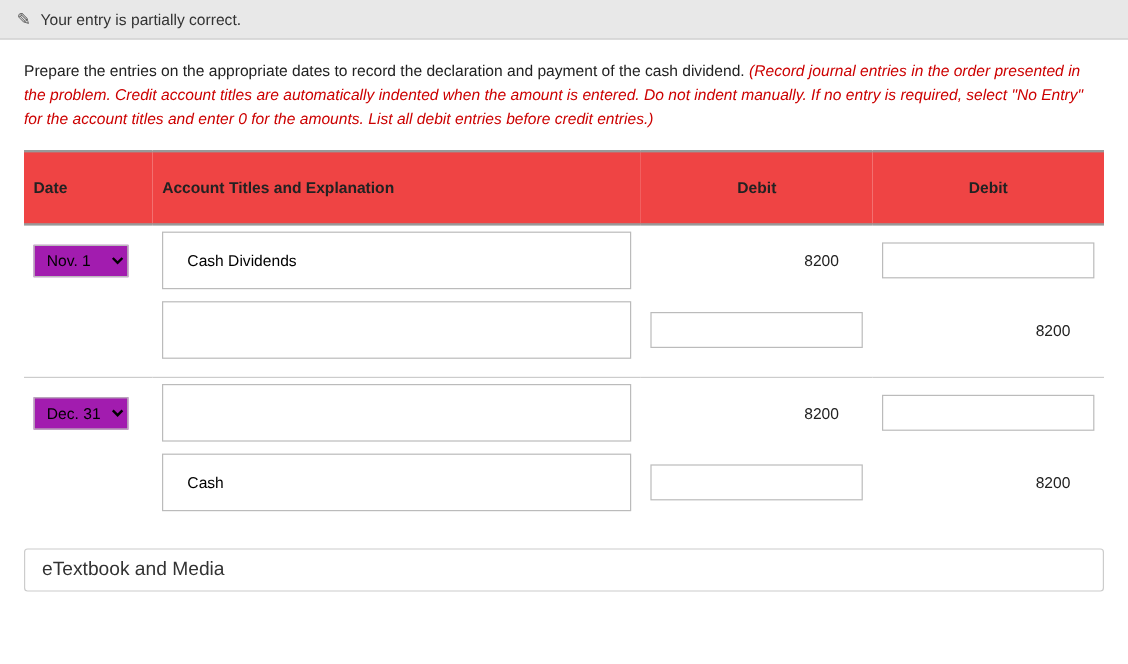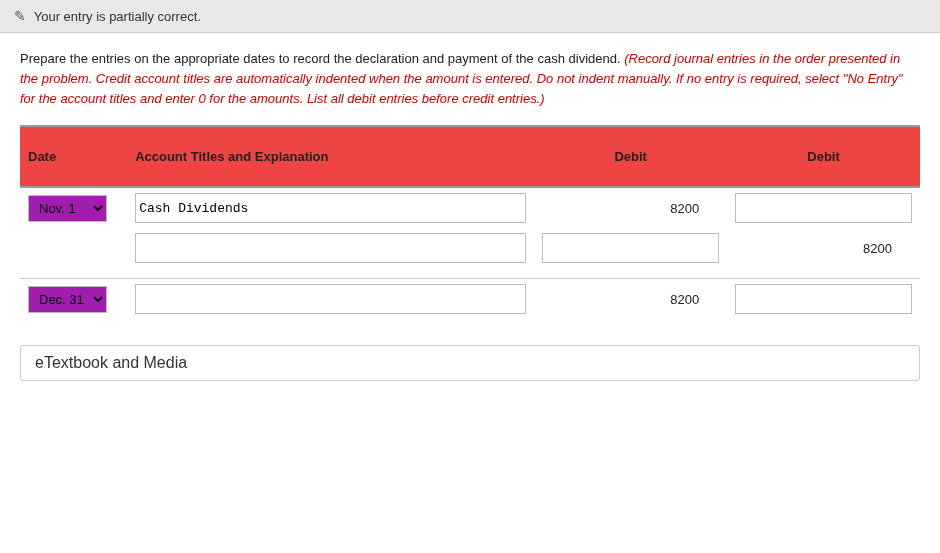--- a/index.html
+++ b/index.html
@@ -99,24 +99,23 @@
       padding: 4px 6px;
       font-size: 13px;
       cursor: pointer;
       min-width: 70px;
     }
 
     .account-input {
       width: 100%;
       border: 1px solid #bbb;
       background: #fff;
-      padding: 5px 3px;
-      font-size: 13px;
-      height: 30px;
-      font-family: Liberation Mono, monospace;
+      padding: 5px 20px;
+      font-size: 13px;
+      height: 48px;
     }
 
     .account-input.filled {
       background: #fff;
     }
 
     .amount-input {
       width: 100%;
       border: 1px solid #bbb;
       background: #fff;
@@ -242,20 +241,32 @@
         <td class="col-account">
           <input type="text" class="account-input" value="" style="">
         </td>
         <td class="col-debit">
           <div class="debit-cell-value">8200</div>
         </td>
         <td class="col-credit">
           <input type="text" class="amount-input" value="" style="">
         </td>
       </tr>
+      <tr>
+        <td class="col-date"></td>
+        <td class="col-account">
+          <input type="text" class="account-input filled" value="Cash" style="">
+        </td>
+        <td class="col-debit">
+          <input type="text" class="amount-input" value="" style="">
+        </td>
+        <td class="col-credit">
+          <div class="credit-cell-value">8200</div>
+        </td>
+      </tr>
       <tr class="row-spacer">
         <td colspan="4"></td>
       </tr>
     </tbody>
   </table>
 
   <div class="bottom-bar">
     <span>eTextbook and Media</span>
   </div>
 

